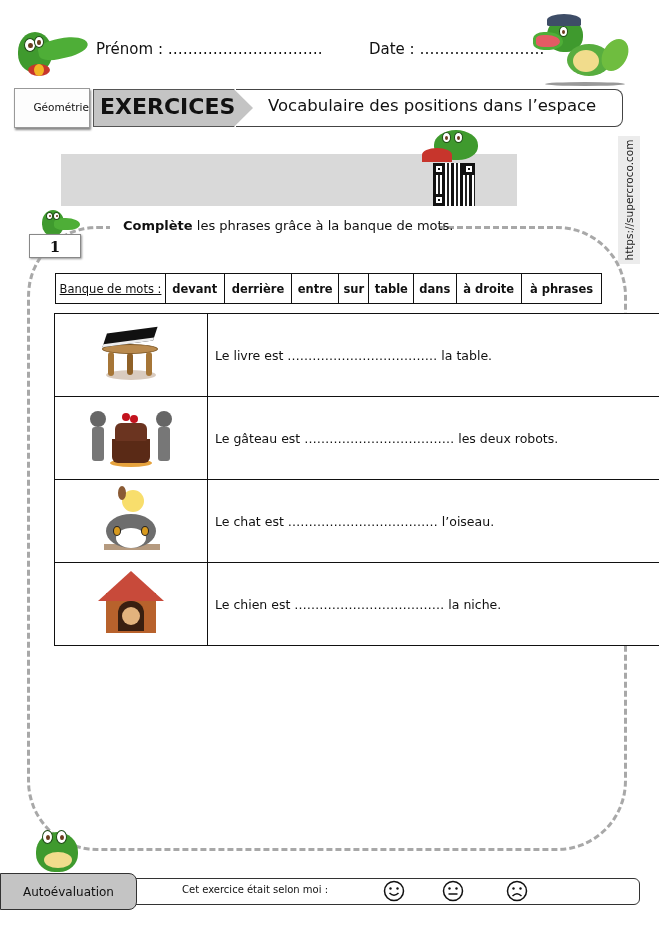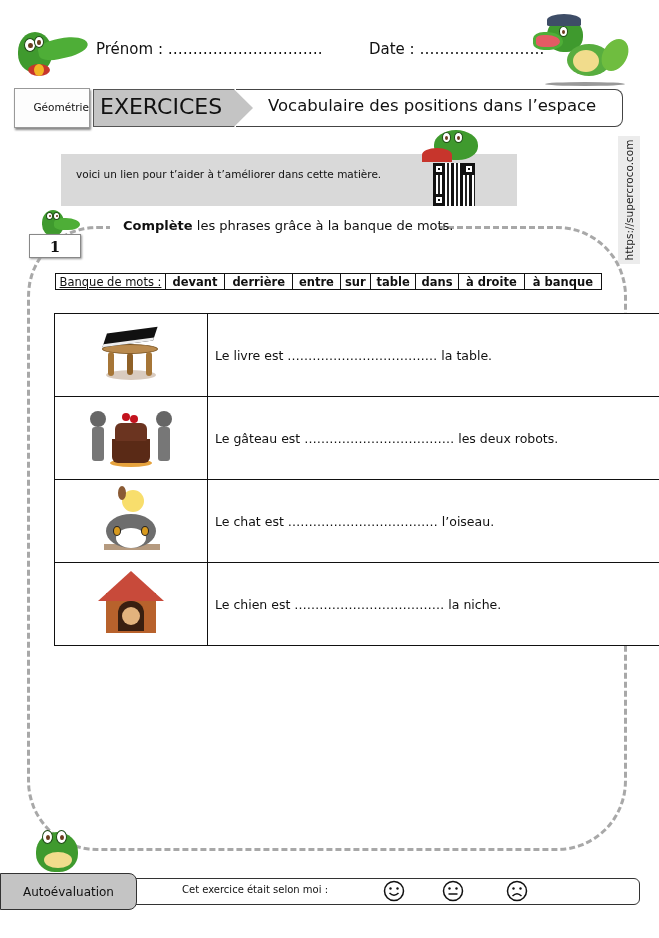--- a/index.html
+++ b/index.html
@@ -16,21 +16,21 @@
   .croc .eye::after { content: ""; position: absolute; width: 45%; height: 45%; background: #6b3d1f; border-radius: 50%; top: 30%; left: 30%; }
   .croc .belly { position: absolute; background: #f1dc8c; border-radius: 50%; }
 
   
   .name-line { font-size: 15px; }
   .bar-left {
     position: absolute; left: 93px; top: 89px; width: 160px; height: 38px;
     background: #c4c4c4; border: 1px solid #555; border-right: none;
     clip-path: polygon(0 0, 88% 0, 100% 50%, 88% 100%, 0 100%);
   }
-  .bar-left-txt { position: absolute; left: 100px; top: 94px; font-size: 22px; color: #111; letter-spacing: 0; }
+  .bar-left-txt { position: absolute; left: 100px; top: 94px; font-size: 22px; color: #111; letter-spacing: 0; font-weight: bold; }
   .bar-right {
     position: absolute; left: 236px; top: 89px; width: 387px; height: 38px;
     border: 1px solid #444; border-left: none; border-radius: 0 8px 8px 0; background: #fff;
   }
   .bar-right-txt { position: absolute; left: 268px; top: 96px; font-size: 16.5px; color: #111; }
 
   .geo-card {
     position: absolute; left: 14px; top: 88px; width: 76px; height: 40px;
     background: #fdfdfd; border: 1px solid #999; box-shadow: 1px 2px 2px #888;
   }
@@ -61,21 +61,21 @@
   .num-badge {
     position: absolute; left: 29px; top: 234px; width: 52px; height: 24px; background: #fff;
     border: 1px solid #888; box-shadow: 1px 1px 2px #999;
   }
   .num-badge span { position: absolute; left: 0; right: 0; top: 3px; text-align: center; font-weight: bold; font-size: 15px; font-family: "DejaVu Serif", serif; }
   .instr-cover { position: absolute; left: 110px; top: 216px; width: 330px; height: 20px; background: #fff; }
   .instr { position: absolute; left: 123px; top: 218px; font-size: 13px; }
   .instr b { font-weight: bold; }
 
   
-  table.bank { position: absolute; left: 55px; top: 273px; width: 547px; height: 17px; border-collapse: collapse; background: #fff; padding-left: 15px; }
+  table.bank { position: absolute; left: 55px; top: 273px; width: 547px; height: 31px; border-collapse: collapse; background: #fff; padding-left: 15px; }
   table.bank td { border: 1px solid #111; text-align: center; font-size: 11.5px; font-weight: bold; padding: 0 2px; }
   table.bank td.lbl { font-weight: normal; text-decoration: underline; width: 110px; }
 
   
   table.ex { position: absolute; left: 54px; top: 313px; width: 612px; border-collapse: collapse; background: #fff; }
   table.ex td { border: 1px solid #111; height: 83px; }
   table.ex td.img { width: 153px; text-align: center; position: relative; }
   table.ex td.txt { font-size: 12.5px; padding-left: 7px; }
 
   .pic { display: inline-block; position: relative; width: 70px; height: 66px; }
@@ -122,21 +122,20 @@
   <div class="abs" style="left:12px;top:72px;width:80px;height:4px;background:#999;border-radius:50%;"></div>
 </div>
 
 <div class="bar-right"></div>
 <div class="bar-left"></div>
 <div class="bar-left-txt">EXERCICES</div>
 <div class="bar-right-txt">Vocabulaire des positions dans l’espace</div>
 
 <div class="help-box"></div>
 <div class="help-txt">
-  <div>voici un lien pour t’aider à t’améliorer dans cette matière.</div>
 </div>
 <div class="croc" style="left:420px;top:128px;width:70px;height:36px;">
   <div class="head" style="left:14px;top:2px;width:44px;height:30px;"></div>
   <div class="eye" style="left:22px;top:4px;width:9px;height:11px;"></div>
   <div class="eye" style="left:34px;top:4px;width:9px;height:11px;"></div>
   <div class="abs" style="left:2px;top:20px;width:30px;height:14px;background:#c7352c;border-radius:50% 50% 0 0;"></div>
 </div>
 <div class="qr">
   <div class="finder" style="left:0;top:0;"></div>
   <div class="finder" style="right:0;top:0;"></div>
@@ -164,21 +163,21 @@
   <tbody>
       <tr>
     <td class="lbl">Banque de mots :</td>
     <td>devant</td>
     <td>derrière</td>
     <td>entre</td>
     <td>sur</td>
     <td>table</td>
     <td>dans</td>
     <td>à droite</td>
-    <td>à banque</td>
+    <td>à phrases</td>
   </tr>
 </tbody>
   </table>
 
 <table class="ex">
   <tbody>
       <tr>
     <td class="img">
       <div class="pic">
         <div class="abs" style="left:10px;top:50px;width:50px;height:10px;background:#d9cbbf;border-radius:50%;"></div>

